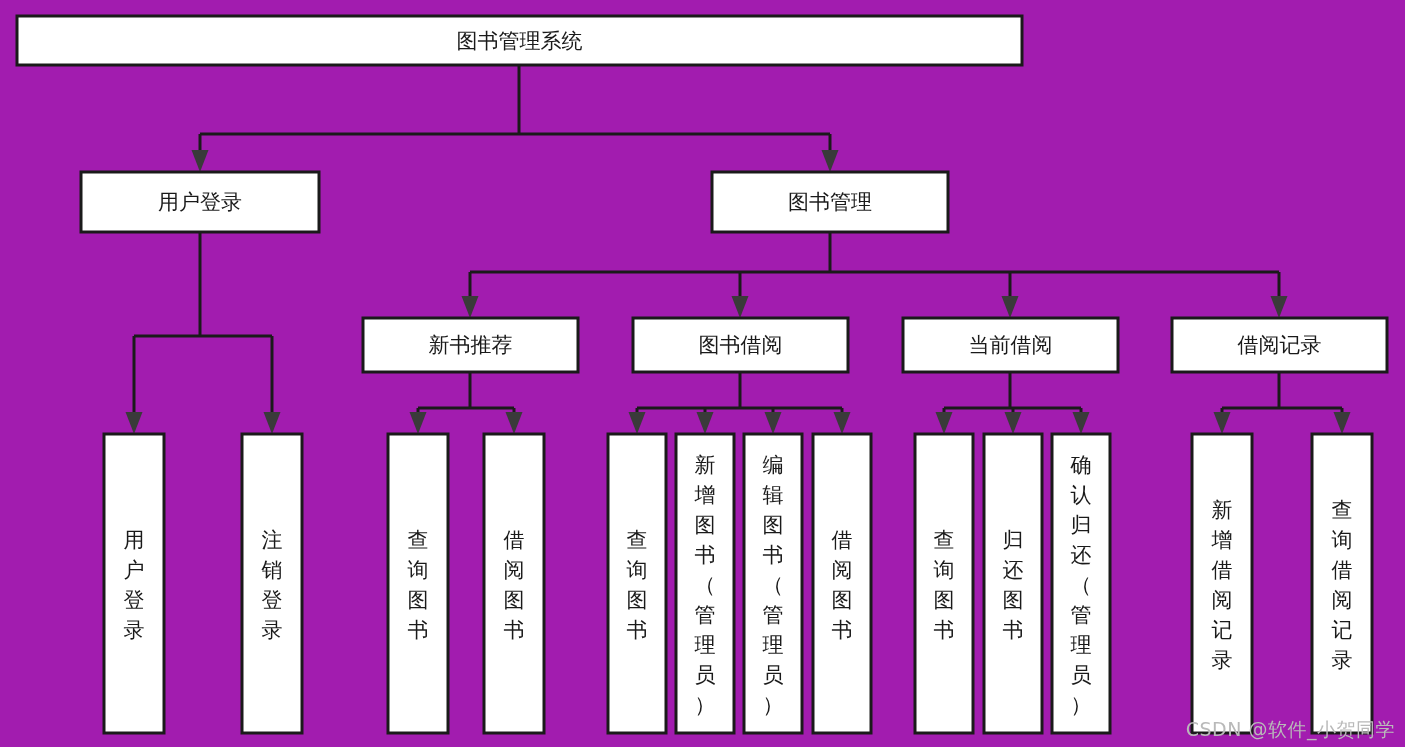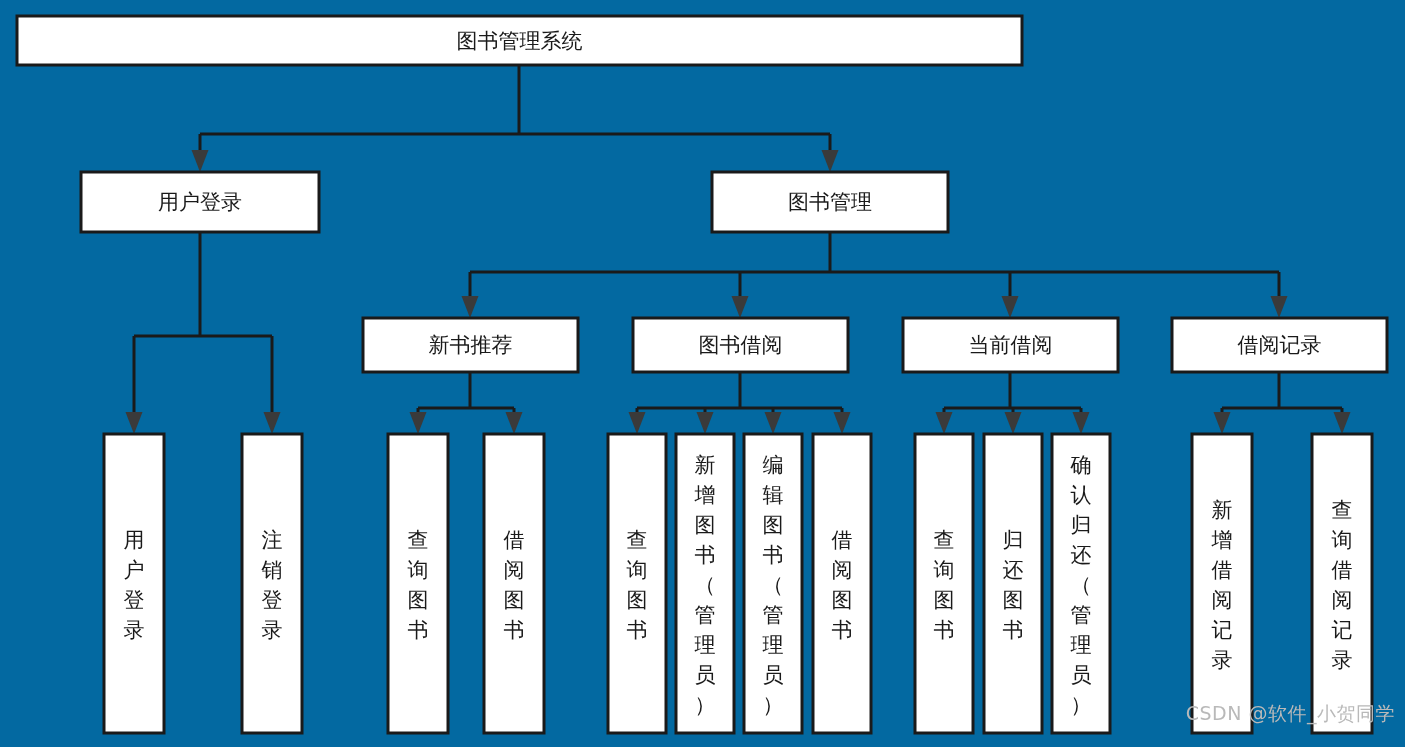--- a/index.html
+++ b/index.html
@@ -8,21 +8,21 @@
     padding: 0;
     background: #ffffff;
   }
   body {
     font-family: "Liberation Sans", "DejaVu Sans", sans-serif;
   }
   #diagram-root {
     position: relative;
     width: 1405px;
     height: 747px;
-    background: #0369a1;
+    background: #a21caf;
     overflow: hidden;
   }
   svg#flow-svg {
     position: absolute;
     left: 0;
     top: 0;
     width: 1405px;
     height: 747px;
     display: block;
   }
@@ -50,21 +50,21 @@
   }
   .node-label-vertical {
     fill: #1a1a1a;
     font-family: "DejaVu Sans", "Liberation Sans", sans-serif;
     font-size: 21px;
     text-anchor: middle;
   }
   .watermark-text {
     position: absolute;
     right: 10px;
-    bottom: 20px;
+    bottom: 4px;
     color: #b9b9b9;
     font-size: 19px;
     font-family: "DejaVu Sans", "Liberation Sans", sans-serif;
     white-space: nowrap;
     pointer-events: none;
     letter-spacing: 0.5px;
   }
 </style>
 </head>
 <body>

